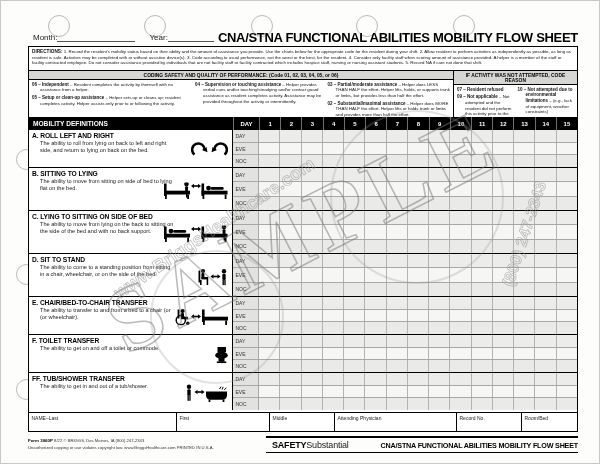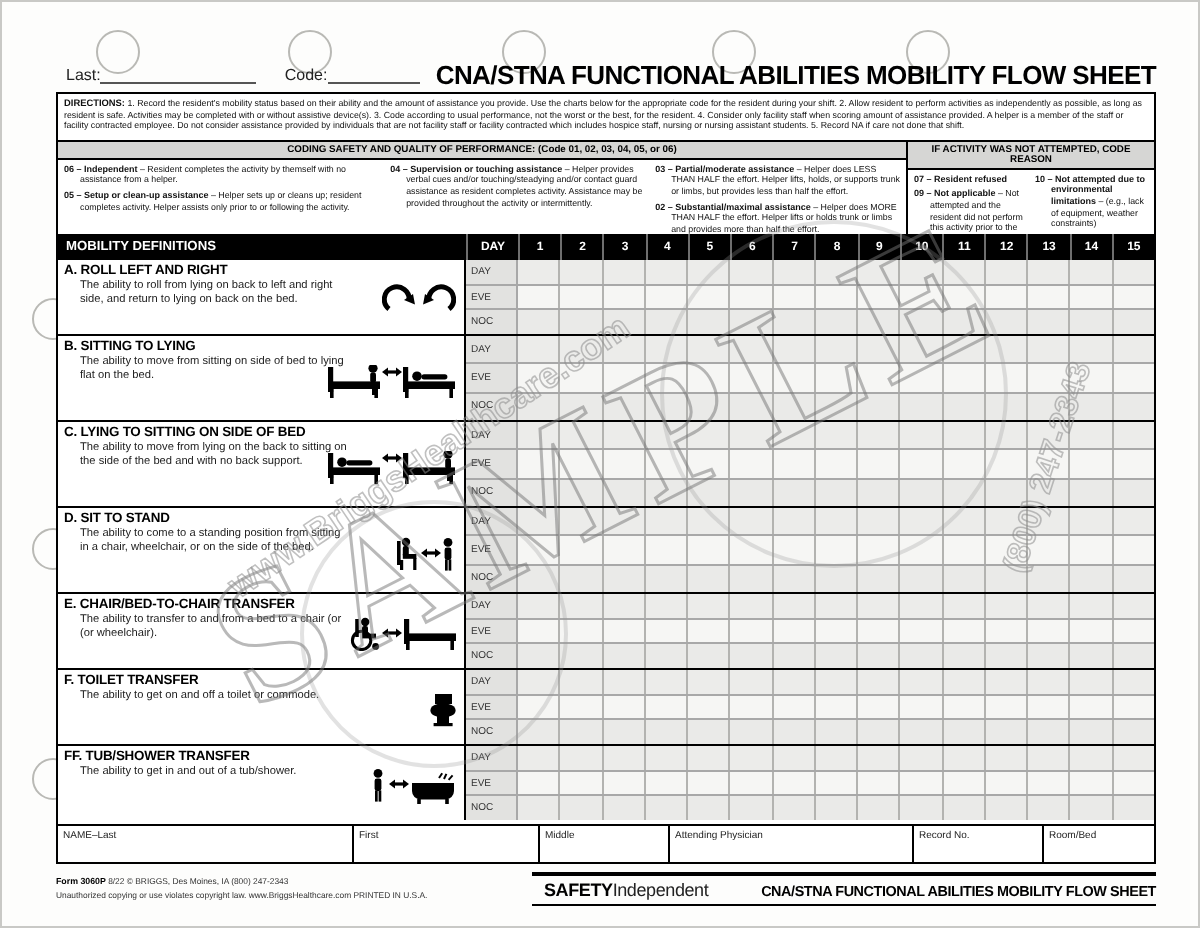--- a/index.html
+++ b/index.html
@@ -79,21 +79,21 @@
 <div class="hole" style="left:48px;top:15px;"></div>
 <div class="hole" style="left:144px;top:15px;"></div>
 <div class="hole" style="left:251px;top:15px;"></div>
 <div class="hole" style="left:356px;top:15px;"></div>
 <div class="hole" style="left:453px;top:15px;"></div>
 <div class="hole" style="left:16px;top:149px;width:21px;height:21px;"></div>
 <div class="hole" style="left:16px;top:264px;width:21px;height:21px;"></div>
 <div class="hole" style="left:16px;top:379px;width:21px;height:21px;"></div>
 
 <div class="month-row">
-  <span>Last:</span><span class="blank month"></span><span>Code:</span><span class="blank year"></span>
+  <span>Month:</span><span class="blank month"></span><span>Year:</span><span class="blank year"></span>
 </div>
 <div class="main-title">CNA/STNA FUNCTIONAL ABILITIES MOBILITY FLOW SHEET</div>
 
 <div class="form">
 
   <div class="directions">
     <b>DIRECTIONS:</b>
     <span>1. Record the resident's mobility status based on their ability and the amount of assistance you provide. Use the charts below for the appropriate code for the resident during your shift.  2. Allow resident to perform activities as independently as possible, as long as resident is safe. Activities may be completed with or without assistive device(s).  3. Code according to usual performance, not the worst or the best, for the resident.  4. Consider only facility staff when scoring amount of assistance provided. A helper is a member of the staff or facility contracted employee. Do not consider assistance provided by individuals that are not facility staff or facility contracted which includes hospice staff, nursing or nursing assistant students.  5. Record NA if care not done that shift.</span>
   </div>
 
@@ -740,21 +740,21 @@
     </div>
 </div>
 
 <div class="form-info">
   <div><b>Form 3060P</b><span>  8/22  © BRIGGS, Des Moines, IA  (800) 247-2343</span></div>
   <div>Unauthorized copying or use violates copyright law.   www.BriggsHealthcare.com   PRINTED IN U.S.A.</div>
 </div>
 <div class="bottom-rule-top"></div>
 <div class="bottom-rule-bot"></div>
 <div class="brand">
-  <span class="b1">SAFETY</span><span class="b2">Independent</span>
+  <span class="b1">SAFETY</span><span class="b2">Substantial</span>
 </div>
 <div class="bottom-title">CNA/STNA FUNCTIONAL ABILITIES MOBILITY FLOW SHEET</div>
 
 <div class="wm-circle" style="left:330px;top:110px;width:170px;height:170px;"></div>
 <div class="wm-circle" style="left:150px;top:250px;width:130px;height:130px;"></div>
 <div class="wm wm-sample">SAMPLE</div>
 <div class="wm wm-small wm-url">www.BriggsHealthcare.com</div>
 <div class="wm wm-small wm-phone">(800) 247-2343</div>
 
 </body></html>

